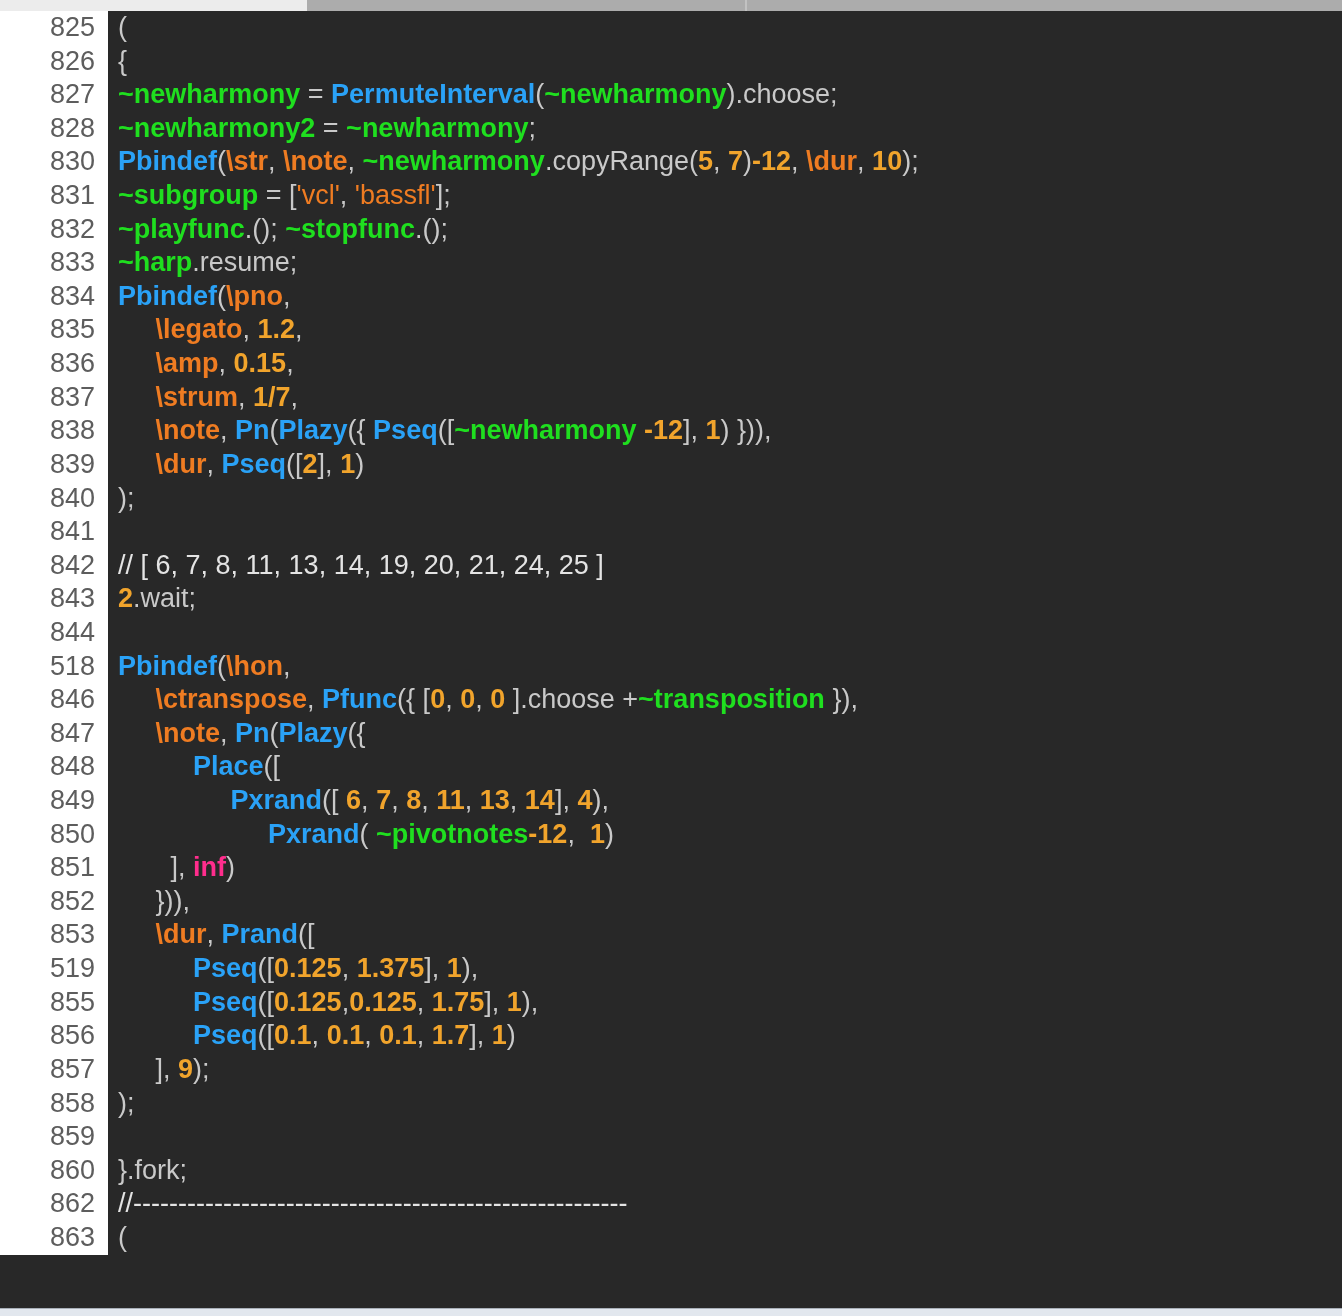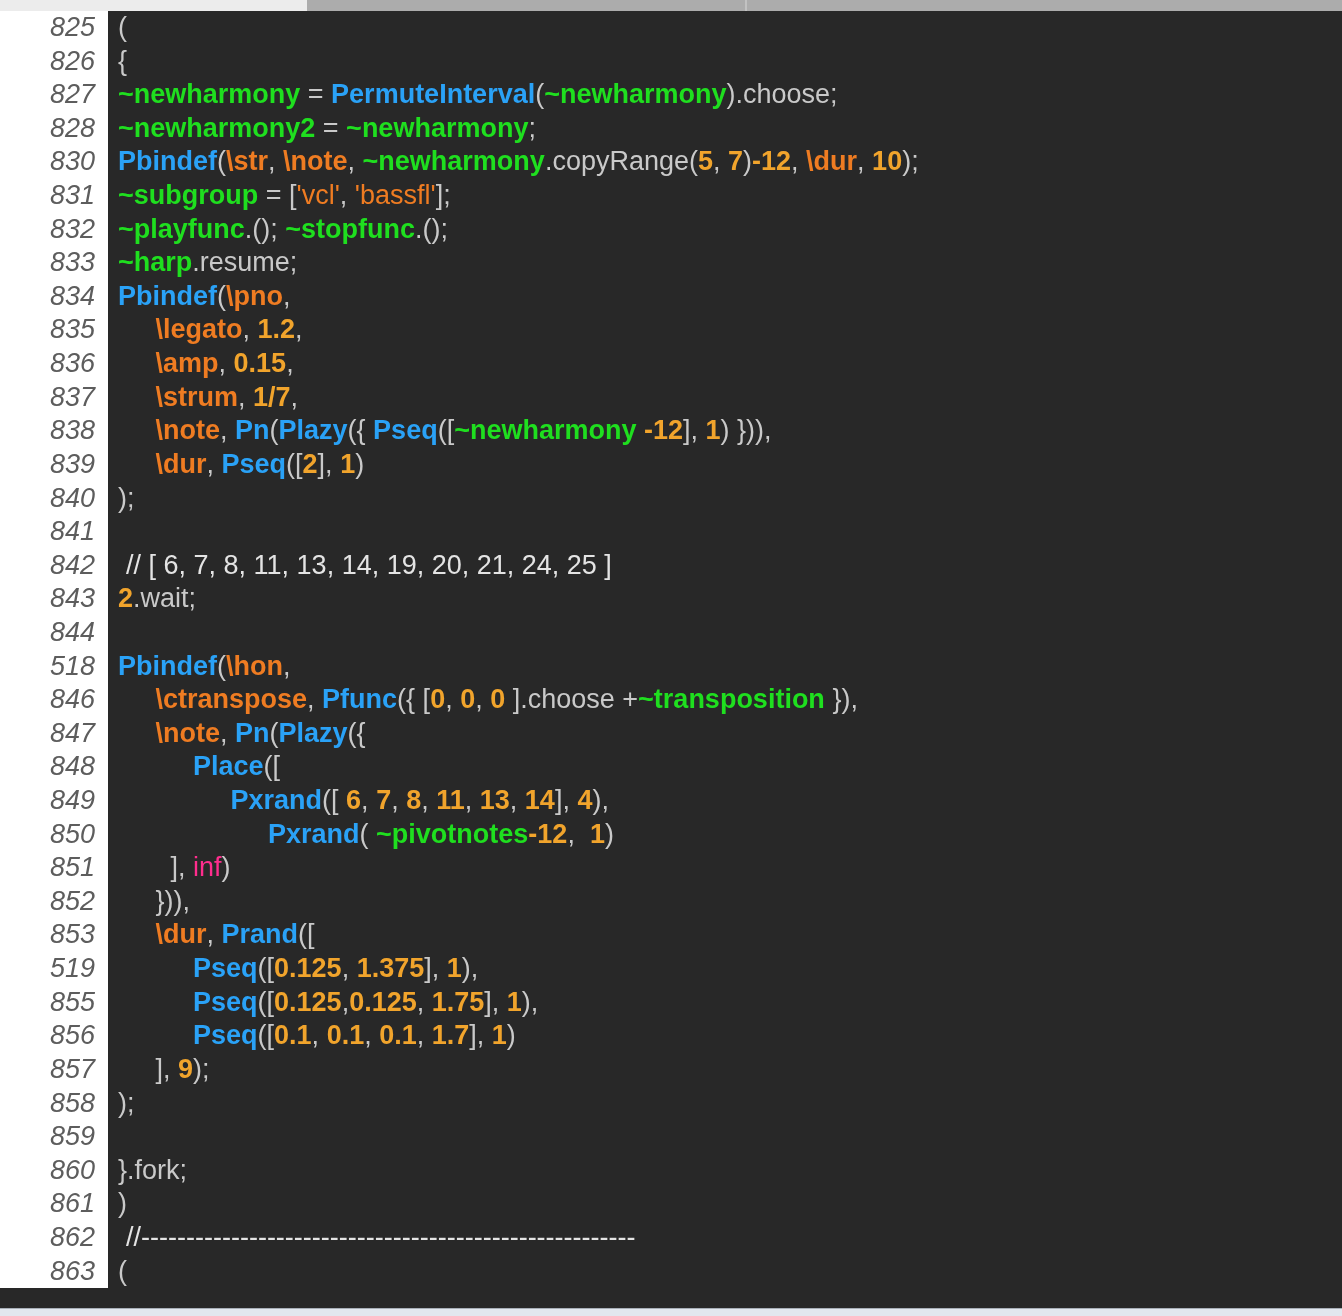--- a/index.html
+++ b/index.html
@@ -7,31 +7,31 @@
     width:1342px;height:1316px;overflow:hidden;background:#ffffff;
     font-family:"Liberation Sans",sans-serif;
   }
   .topbar{position:relative;height:11px;background:var(--c-topbar,#acacac);}
   .topbar-light{position:absolute;left:0;top:0;height:100%;width:307px;background:var(--c-topbar-light,#ececec);}
   .topbar-divider{position:absolute;left:745px;top:0;height:100%;width:2px;background:#c2c2c2;}
   .editor{height:1297px;overflow:hidden;background:var(--c-bg,#282828);}
   .row{display:flex;height:33.62px;line-height:33.62px;font-size:27px;}
   .ln{
     flex:0 0 108px;background:var(--c-gutter-bg,#ffffff);color:var(--c-gutter-text,#5d5d5d);
-    text-align:right;padding-right:13px;box-sizing:border-box;font-style:italic;
+    text-align:right;padding-right:13px;box-sizing:border-box;
   }
   .code{flex:1;white-space:pre;padding-left:10px;color:var(--c-plain,#c9c9c9);}
   .tok-p{color:var(--c-plain,#c9c9c9);}
-  .tok-cm{color:var(--c-comment,#e4e4e4);margin-left:8px;}
+  .tok-cm{color:var(--c-comment,#e4e4e4);}
   .tok-c{color:var(--c-class,#2aa2f7);font-weight:bold;}
   .tok-s{color:var(--c-symbol,#ef7c22);font-weight:bold;}
   .tok-n{color:var(--c-number,#f1a42c);font-weight:bold;}
   .tok-str{color:var(--c-string,#ef7c22);font-weight:normal;}
   .tok-e{color:var(--c-env,#1fdf1f);font-weight:bold;}
-  .tok-k{color:var(--c-inf,#ff2d8d);font-weight:normal;margin-top:7px;}
+  .tok-k{color:var(--c-inf,#ff2d8d);font-weight:bold;margin-top:7px;}
   .bottombar{height:7px;background:var(--c-bottombar,#e2e7ee);border-top:1px solid #a8afb8;}
 </style>
 </head>
 <body>
 
 <div>
   <div class="topbar">
     <div class="topbar-light"></div>
     <div class="topbar-divider"></div>
   </div>
@@ -171,24 +171,20 @@
         </div>
         <div class="row">
           <span class="ln">859</span>
           <span class="code"></span>
         </div>
         <div class="row">
           <span class="ln">860</span>
           <span class="code"><span class="tok-p">}.fork;</span></span>
         </div>
         <div class="row">
-          <span class="ln">861</span>
-          <span class="code"><span class="tok-p">)</span></span>
-        </div>
-        <div class="row">
           <span class="ln">862</span>
           <span class="code"><span class="tok-cm">//-------------------------------------------------------</span></span>
         </div>
         <div class="row">
           <span class="ln">863</span>
           <span class="code"><span class="tok-p">(</span></span>
         </div>
       </div>
   </div>
   <div class="bottombar"></div>

